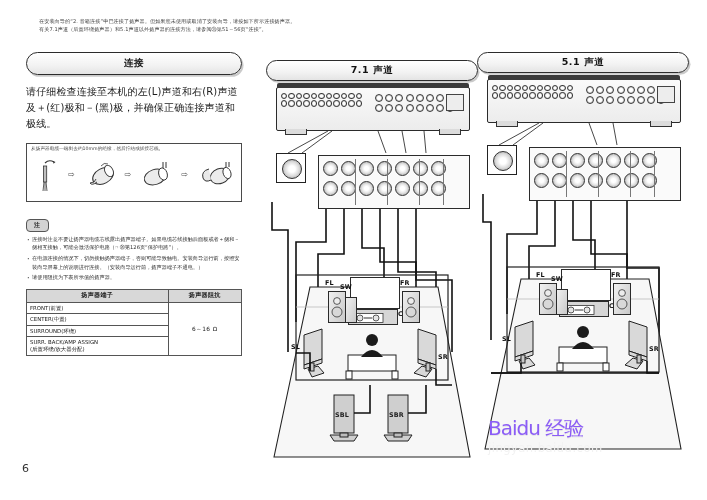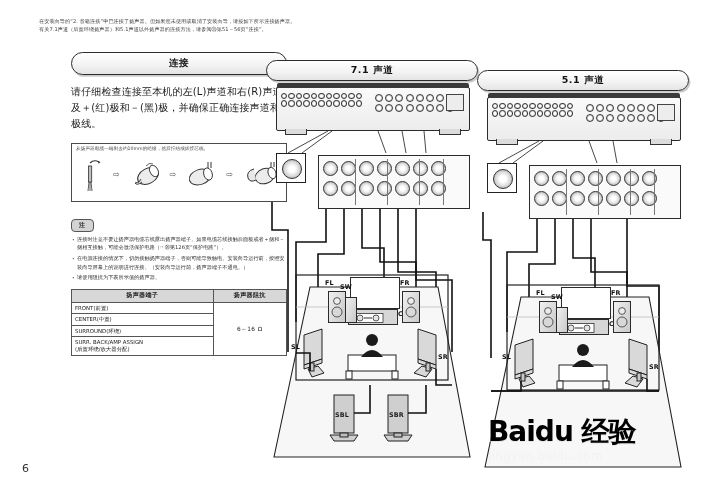--- a/index.html
+++ b/index.html
@@ -22,21 +22,21 @@
   
   .pill{
     border:1.4px solid #2c2c2c;border-radius:14px;height:21px;
     background:linear-gradient(#ffffff,#f2f2f2 60%,#e4e4e4);
     box-shadow:1.5px 1.8px 0 rgba(80,80,80,.30);
     display:flex;align-items:center;justify-content:center;
     font-size:9.5px;font-weight:bold;color:#111;letter-spacing:.6px;
   }
 
   
-  .colL{position:absolute;left:26px;top:52px;width:216px;margin-left:45px;}
+  .colL{position:absolute;left:26px;top:52px;width:216px;}
   .lead{font-size:10px;line-height:1.62;margin-top:9px;color:#1c1c1c;letter-spacing:.15px;}
 
   .cablebox{margin-top:10px;border:1px solid #4a4a4a;background:#fff;}
   .cablebox-hd{background:#d8d8d8;border-bottom:1px solid #4a4a4a;text-align:center;font-size:6.6px;font-weight:bold;padding:2.5px 0;letter-spacing:.3px;}
   .cablebox-sub{font-size:4.7px;padding:2.5px 4px 1px;color:#4a4a4a;line-height:1.4;}
   .steps{display:flex;align-items:center;justify-content:space-between;padding:1px 7px 6px;height:40px;}
   .arrow{font-size:8px;color:#555;}
 
   .notebox{margin-top:10px;}
   .note-badge{display:inline-block;background:#d3d3d3;border:1px solid #555;border-radius:4px;
@@ -50,21 +50,21 @@
   table.spec th,table.spec td{border:1px solid #555;padding:1.6px 3px;vertical-align:middle;}
   table.spec th{background:#d8d8d8;text-align:center;font-weight:bold;font-size:6.1px;letter-spacing:.3px;}
   td.imped{text-align:center;font-size:5.8px;letter-spacing:.4px;}
   td.termcell{line-height:1.35;}
 
   
   .panel{position:absolute;top:52px;width:212px;}
   .panel .pill{width:100%;box-sizing:border-box;}
   .panel-art{position:relative;margin-top:6px;height:375px;}
   #panel71{left:266px;margin-top:8px;}
-  #panel51{left:477px;margin-top:18px;}
+  #panel51{left:477px;}
 
   
   .amp{position:absolute;left:10px;top:0;width:192px;height:42px;
        background:linear-gradient(#fafafa,#ececec);border:1.1px solid #2b2b2b;border-radius:2px;}
   .amp-top{position:absolute;left:0;right:0;top:-5px;height:5px;background:#3a3a3a;border-radius:2px 2px 0 0;}
   .amp-grid{position:absolute;display:grid;gap:1.3px;}
   .jack{width:6px;height:6px;border-radius:50%;border:.9px solid #3b3b3b;background:radial-gradient(#fff 35%,#c9c9c9 70%,#9a9a9a);}
   .jack.sm{width:4.2px;height:4.2px;}
   .foot{position:absolute;bottom:-5px;width:20px;height:5px;background:#dcdcdc;border:1px solid #333;border-top:none;}
 
@@ -83,21 +83,21 @@
 
   
   .room{position:absolute;left:0;top:148px;width:212px;height:226px;}
   .spk{position:absolute;background:linear-gradient(110deg,#f0f0f0,#c9c9c9);border:1.1px solid #2a2a2a;}
   .spklabel{position:absolute;font-size:6.4px;font-weight:bold;color:#111;letter-spacing:.2px;}
   .tv{position:absolute;background:#fff;border:1.3px solid #2b2b2b;}
   .center{position:absolute;background:#d6d6d6;border:1.1px solid #2b2b2b;}
 
   
   .wm{position:absolute;left:488px;top:418px;width:206px;height:68px;pointer-events:none;}
-  .wm-main{font-size:28px;font-weight:bold;color:#000000;letter-spacing:-1px;
+  .wm-main{font-size:20px;font-weight:normal;color:#8b5cf6;letter-spacing:-1px;
     text-shadow:0 1px 0 #e6e6e6;line-height:1;}
   .wm-sub{font-size:11.5px;color:#f2f2f2;letter-spacing:.5px;margin-top:3px;}
 
   .pageno{position:absolute;left:22px;top:462px;font-size:11px;color:#333;}
 </style>
 </head>
 <body>
 
 <div class="page">
 

